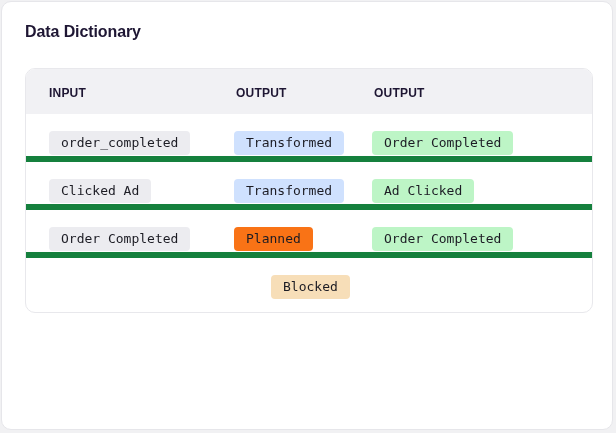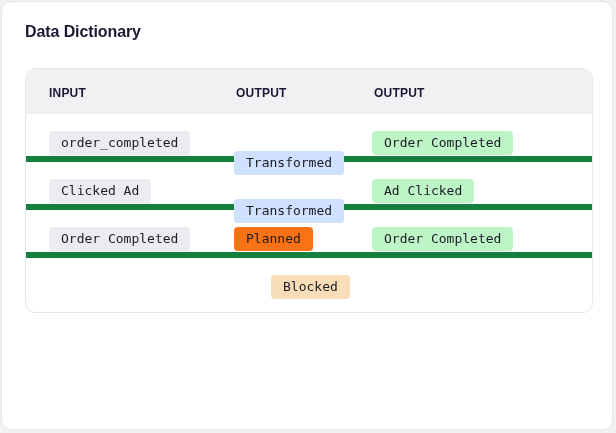--- a/index.html
+++ b/index.html
@@ -67,21 +67,21 @@
       font-family: "DejaVu Sans Mono", monospace;
       font-size: 13px;
       color: #1c1c24;
       white-space: nowrap;
       box-sizing: border-box;
     }
     .row:first-child .pill { top: 17px; }
     .pill.input { left: 23px; background: #ececf0; }
     .pill.status { left: 208px; }
     .pill.output { left: 346px; background: #bdf5c6; }
-    .st-transformed { background: #cfe1fe; margin-top: 20px; }
+    .st-transformed { background: #cfe1fe; }
     .st-planned { background: #f97316; }
     .st-blocked { background: #f7deb8; margin-left: 37px; }
   </style>
 </head>
 <body>
 
 <div class="card">
   <div class="title">Data Dictionary</div>
 
   <div class="table">

